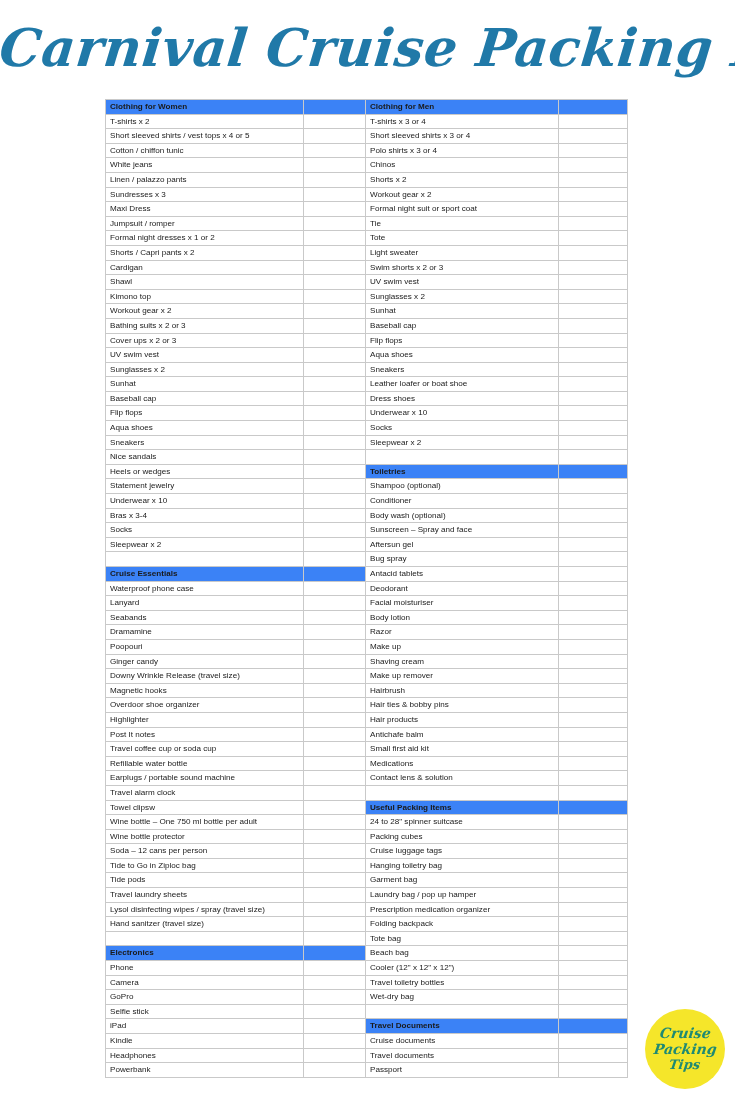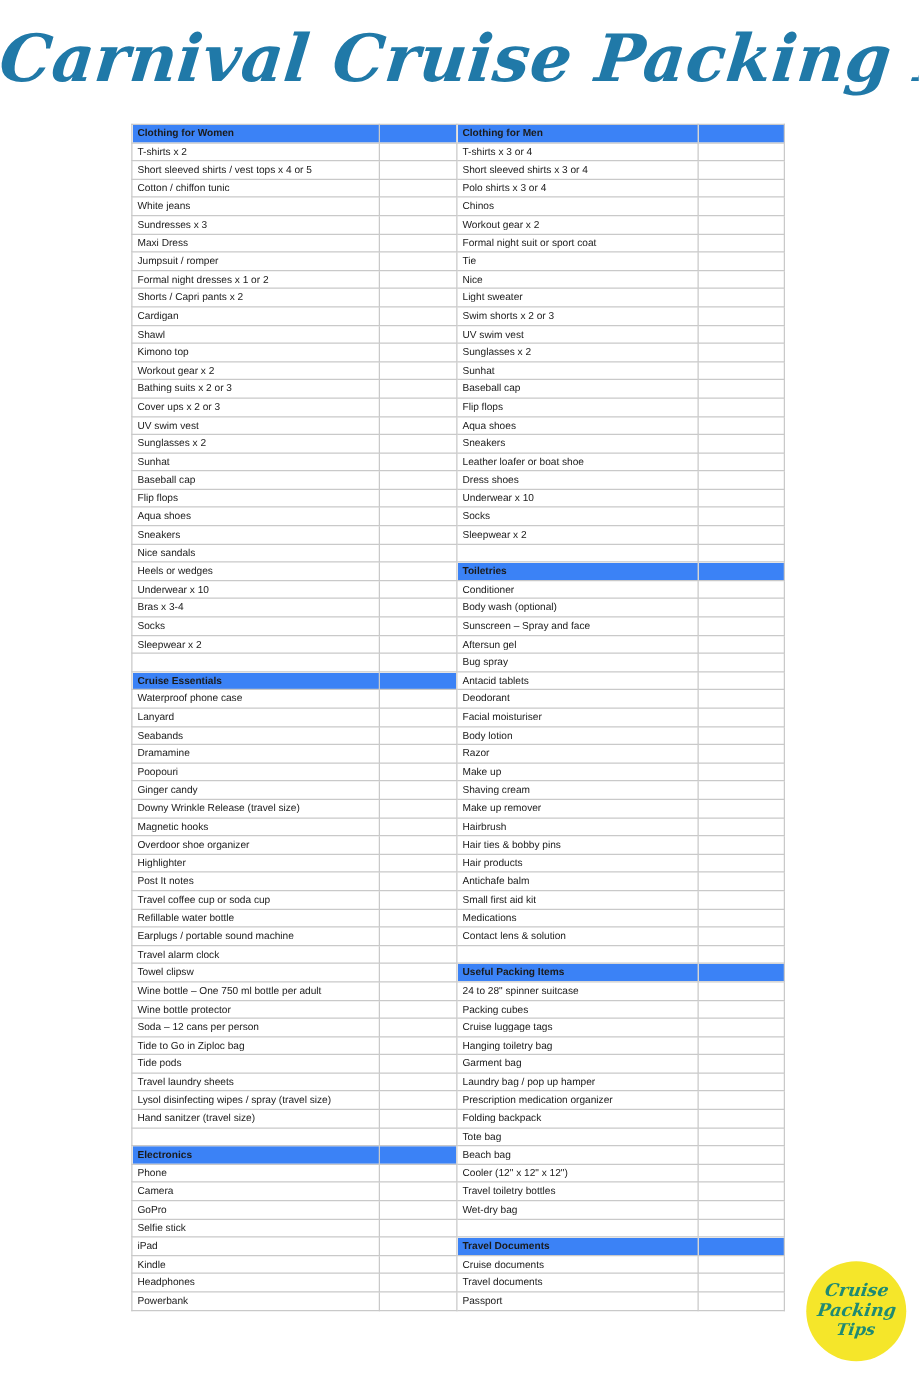--- a/index.html
+++ b/index.html
@@ -133,41 +133,47 @@
         <td>Polo shirts x 3 or 4</td>
         <td class="empty-cell"></td>
       </tr>
       <tr>
         <td>White jeans</td>
         <td class="empty-cell"></td>
         <td>Chinos</td>
         <td class="empty-cell"></td>
       </tr>
       <tr>
+        <td>Linen / palazzo pants</td>
+        <td class="empty-cell"></td>
+        <td>Shorts x 2</td>
+        <td class="empty-cell"></td>
+      </tr>
+      <tr>
         <td>Sundresses x 3</td>
         <td class="empty-cell"></td>
         <td>Workout gear x 2</td>
         <td class="empty-cell"></td>
       </tr>
       <tr>
         <td>Maxi Dress</td>
         <td class="empty-cell"></td>
         <td>Formal night suit or sport coat</td>
         <td class="empty-cell"></td>
       </tr>
       <tr>
         <td>Jumpsuit / romper</td>
         <td class="empty-cell"></td>
         <td>Tie</td>
         <td class="empty-cell"></td>
       </tr>
       <tr>
         <td>Formal night dresses x 1 or 2</td>
         <td class="empty-cell"></td>
-        <td>Nice</td>
+        <td>Tote</td>
         <td class="empty-cell"></td>
       </tr>
       <tr>
         <td>Shorts / Capri pants x 2</td>
         <td class="empty-cell"></td>
         <td>Light sweater</td>
         <td class="empty-cell"></td>
       </tr>
       <tr>
         <td>Cardigan</td>
@@ -251,20 +257,26 @@
         <td>Nice sandals</td>
         <td class="empty-cell"></td>
         <td class="blank"></td>
         <td class="blank"></td>
       </tr>
       <tr>
         <td>Heels or wedges</td>
         <td class="empty-cell"></td>
         <td class="hdr">Toiletries</td>
         <td class="hdr"></td>
+      </tr>
+      <tr>
+        <td>Statement jewelry</td>
+        <td class="empty-cell"></td>
+        <td>Shampoo (optional)</td>
+        <td class="empty-cell"></td>
       </tr>
       <tr>
         <td>Underwear x 10</td>
         <td class="empty-cell"></td>
         <td>Conditioner</td>
         <td class="empty-cell"></td>
       </tr>
       <tr>
         <td>Bras x 3-4</td>
         <td class="empty-cell"></td>

